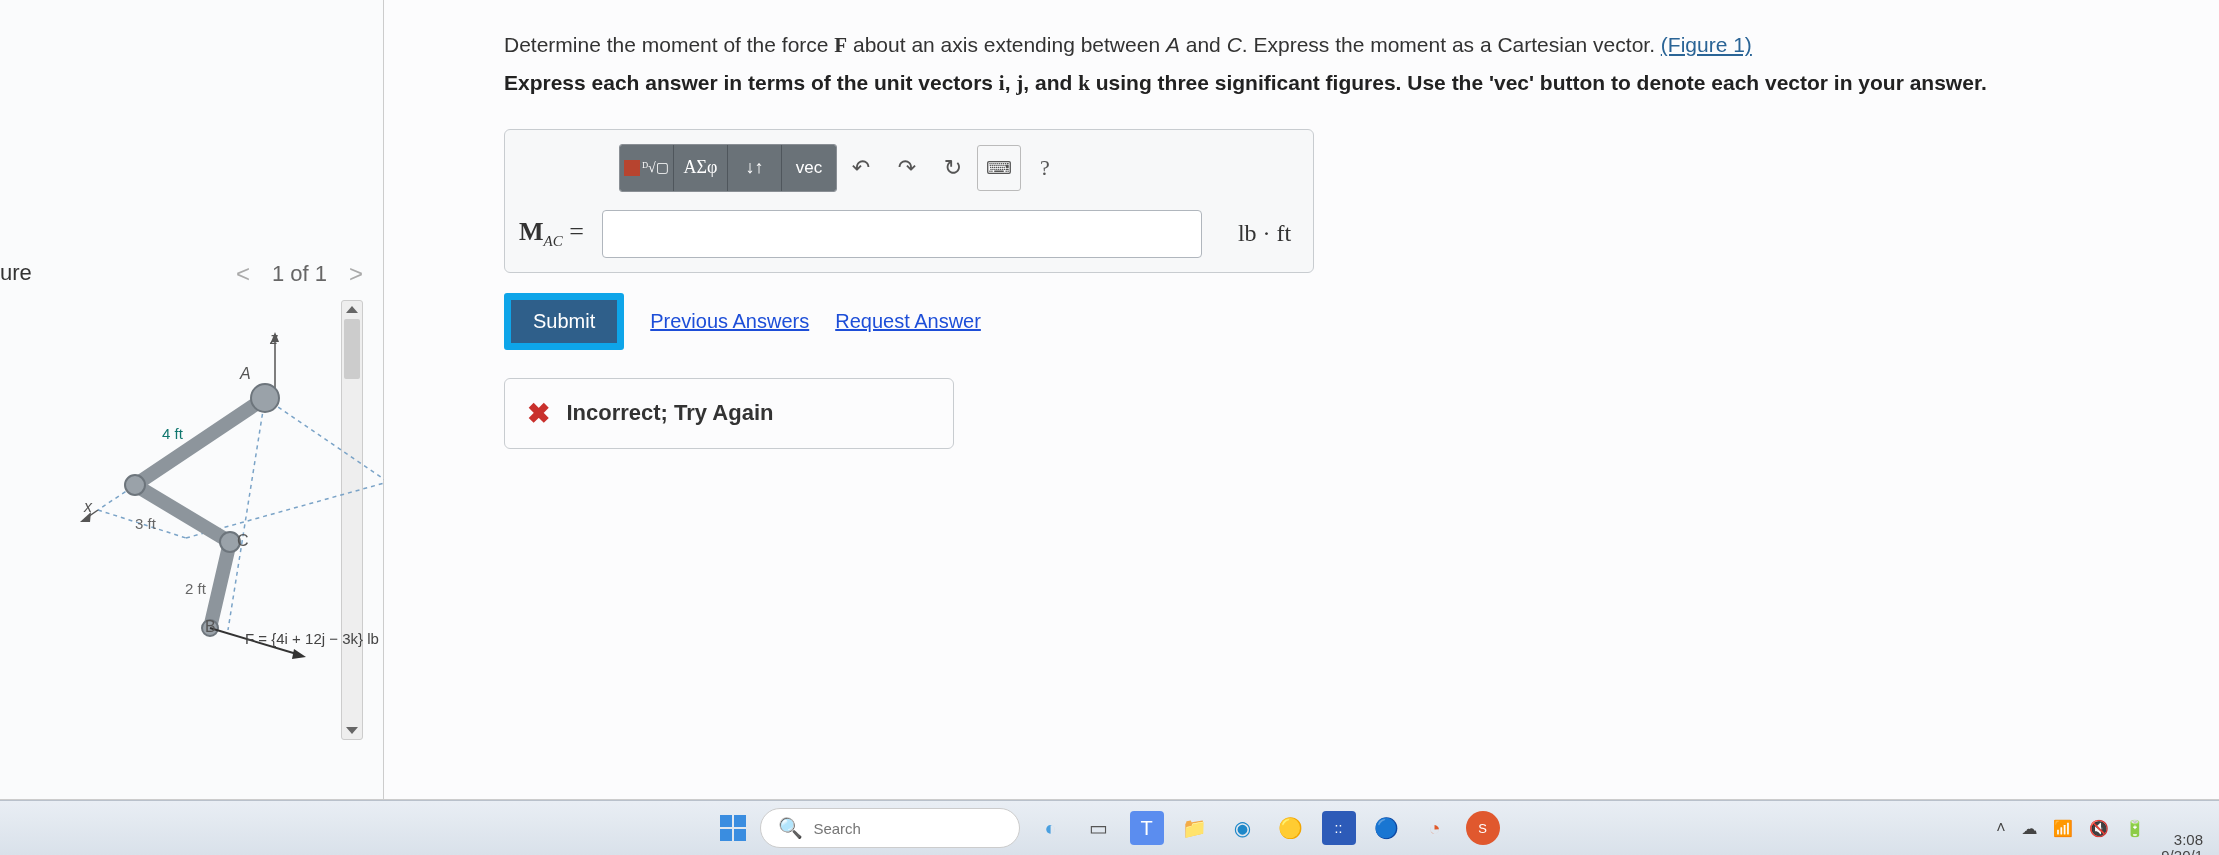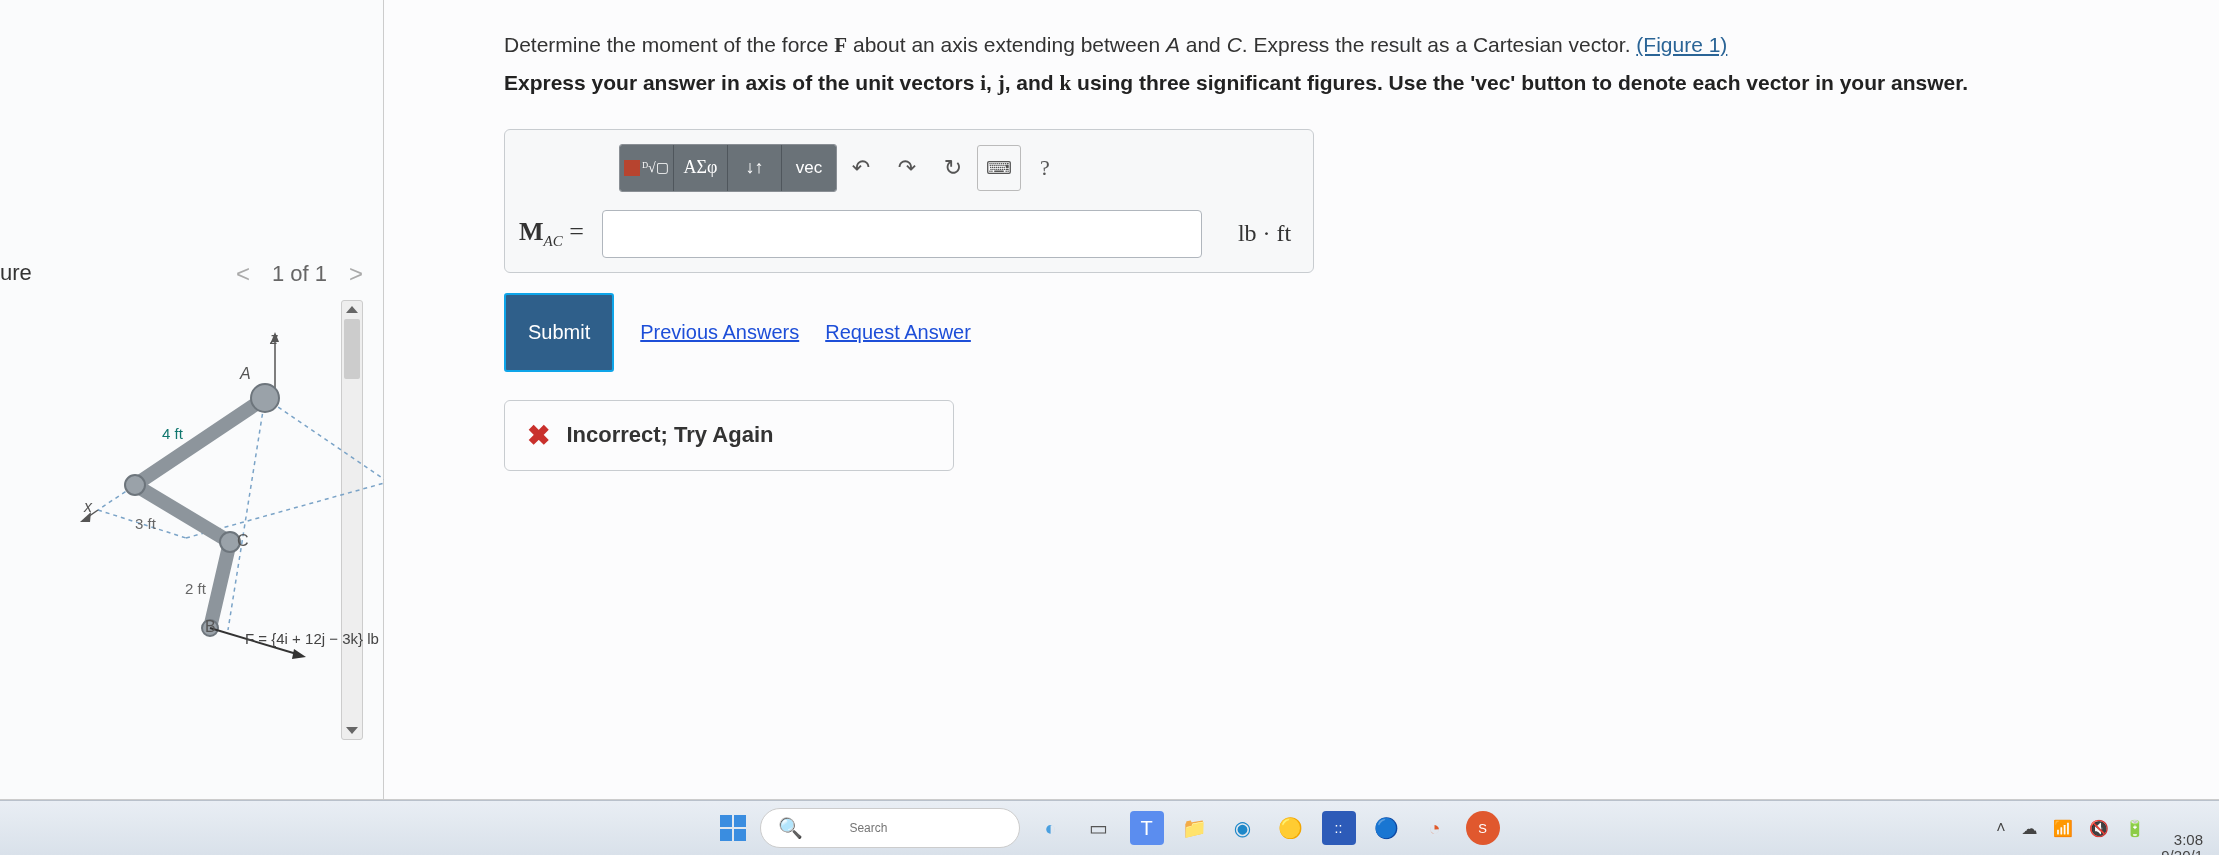--- a/index.html
+++ b/index.html
@@ -174,23 +174,23 @@
 }
 .actions {
   display: flex;
   align-items: center;
   gap: 26px;
   margin-bottom: 28px;
 }
 .submit-btn {
   background: #2f5f8a;
   color: #fff;
-  border: 2px solid #0ea5e9;
+  border: 7px solid #0ea5e9;
   border-radius: 3px;
-  padding: 26px 22px;
+  padding: 10px 22px;
   font-size: 20px;
   cursor: pointer;
 }
 .link {
   color: #1d4ed8;
   text-decoration: underline;
   font-size: 20px;
   cursor: pointer;
 }
 .feedback-box {
@@ -240,21 +240,21 @@
   display: flex;
   align-items: center;
   gap: 10px;
   background: #fff;
   border: 1px solid #ccc;
   border-radius: 22px;
   height: 40px;
   padding: 0 18px;
   width: 260px;
 }
-.search-pill input { border: none; outline: none; font-size: 12px; width: 180px; background: transparent; color: #000000; margin-left: 36px; }
+.search-pill input { border: none; outline: none; font-size: 15px; width: 180px; background: transparent; color: #000000; }
 .mag { color: #666; font-size: 20px; }
 .task-icon {
   width: 34px; height: 34px;
   border-radius: 6px;
   display: flex; align-items: center; justify-content: center;
   font-size: 20px;
   cursor: pointer;
 }
 .tb-right {
   position: absolute;
@@ -326,25 +326,25 @@
       <span class="fig-label C">C</span>
       <span class="fig-label ft2">2 ft</span>
       <span class="fig-label B">B</span>
       <span class="fig-label F">F = {4i + 12j − 3k} lb</span>
     </div>
   </div>
 
   <div class="right-pane">
 
     <div class="prompt">
-      <span>Determine the moment of the force </span><b>F</b><span> about an axis extending between </span><i>A</i><span> and </span><i>C</i><span>. Express the result as a Cartesian vector. </span><span class="figure-link">(Figure 1)</span>
+      <span>Determine the moment of the force </span><b>F</b><span> about an axis extending between </span><i>A</i><span> and </span><i>C</i><span>. Express the moment as a Cartesian vector. </span><span class="figure-link">(Figure 1)</span>
     </div>
 
     <div class="instruction">
-      <b><span>Express your answer in axis of the unit vectors </span><span style="font-family:'Times New Roman',serif;">i</span><span>, </span><span style="font-family:'Times New Roman',serif;">j</span><span>, and </span><span style="font-family:'Times New Roman',serif;">k</span><span> using three significant figures. Use the 'vec' button to denote each vector in your answer.</span></b>
+      <b><span>Express each answer in terms of the unit vectors </span><span style="font-family:'Times New Roman',serif;">i</span><span>, </span><span style="font-family:'Times New Roman',serif;">j</span><span>, and </span><span style="font-family:'Times New Roman',serif;">k</span><span> using three significant figures. Use the 'vec' button to denote each vector in your answer.</span></b>
     </div>
 
     <div class="answer-box">
       <div class="toolbar">
         <div class="tb-group">
           <div class="tb-btn">
               <span class="tb-sq"></span>
               <span class="tb-root">ᴰ√▢</span>
             </div>
           <div class="tb-btn">ΑΣφ</div>

